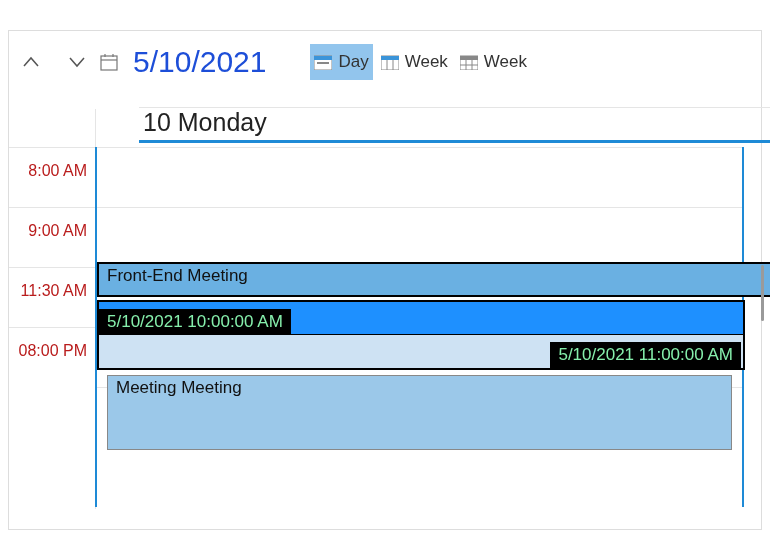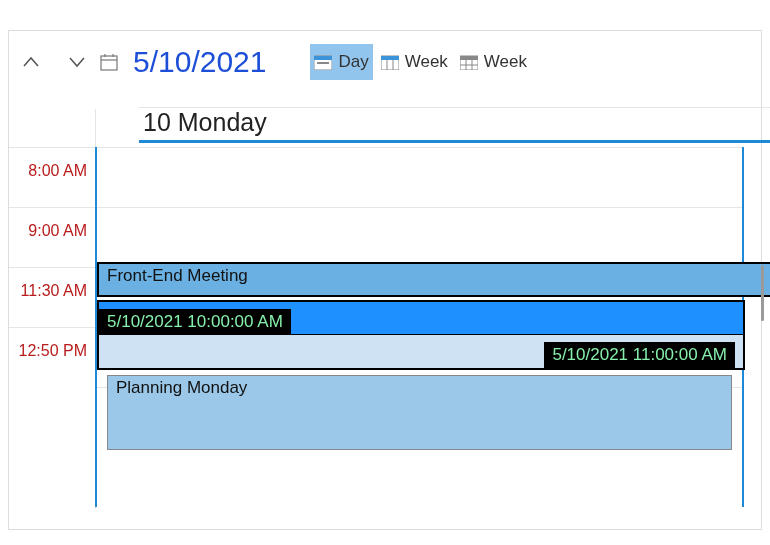--- a/index.html
+++ b/index.html
@@ -193,21 +193,21 @@
     color: #86efac;
     font-size: 17px;
     padding: 3px 8px;
     white-space: nowrap;
   }
   .tip.start {
     left: 90px;
     top: 278px;
   }
   .tip.end {
-    right: 26px;
+    right: 20px;
     top: 311px;
   }
   .event.planning {
     left: 98px;
     top: 344px;
     width: 625px;
     height: 75px;
     background: #9bc8e9;
     border: 1px solid #888;
   }
@@ -293,21 +293,21 @@
     <div class="hour">
         <div class="hour-label">8:00 AM</div>
       </div>
     <div class="hour">
         <div class="hour-label">9:00 AM</div>
       </div>
     <div class="hour">
         <div class="hour-label">11:30 AM</div>
       </div>
     <div class="hour">
-        <div class="hour-label">12:50 PM</div>
+        <div class="hour-label">08:00 PM</div>
       </div>
   </div>
 
   <div class="grid">
     <div class="grid-hour"></div>
     <div class="grid-hour"></div>
     <div class="grid-hour"></div>
     <div class="grid-hour"></div>
     <div class="grid-hour"></div>
   </div>
@@ -318,17 +318,17 @@
   </div>
 
   <div class="event newslot">
     <div class="newslot-top"></div>
     <div class="newslot-bottom"></div>
   </div>
   <div class="tip start">5/10/2021 10:00:00 AM</div>
   <div class="tip end">5/10/2021 11:00:00 AM</div>
 
   <div class="event planning">
-    <span>Planning Monday</span>
+    <span>Meeting Meeting</span>
   </div>
 
   <div class="scrollthumb"></div>
 </div>
 
 </body></html>

